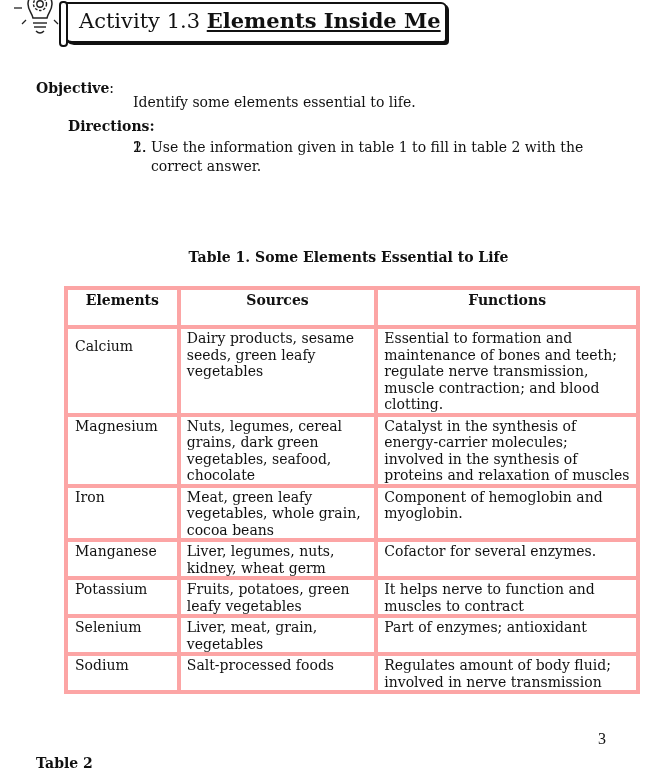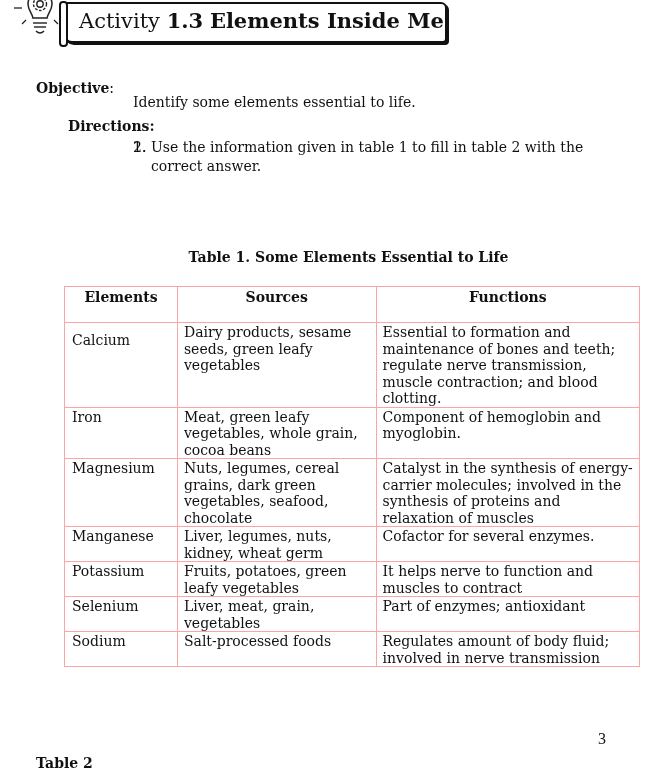--- a/index.html
+++ b/index.html
@@ -17,36 +17,36 @@
     background: #fff;
   }
   .banner::before {
     content: ""; position: absolute; left: -6px; top: -3px; width: 5px; height: 42px;
     border: 2px solid #111; border-radius: 4px; background: #fff;
   }
   .banner-title {
     position: absolute; left: 14px; top: 4px; font-size: 21px; white-space: nowrap;
     font-family: "DejaVu Serif", serif;
   }
-  .banner-title .num { font-weight: bold; }
-  .banner-title .bold { font-weight: bold; }
+  .banner-title .num { font-weight: normal; }
+  .banner-title .bold { font-weight: bold; text-decoration: underline; }
 
   .label-bold { position: absolute; font-weight: bold; font-size: 14px; }
   .body-text { position: absolute; font-size: 14px; line-height: 19px; }
   .directions-list { position: absolute; left: 133px; top: 138px; font-size: 14px; line-height: 19px; margin: 0; padding: 0; list-style: none; width: 480px; }
   .directions-list li { position: relative; padding-left: 18px; }
   .directions-list .num { position: absolute; left: 0; }
 
   .table-caption { position: absolute; left: 0; width: 697px; top: 249px; text-align: center; font-weight: bold; font-size: 14px; }
 
   table.elements {
     position: absolute; left: 64px; top: 286px; width: 576px;
     border-collapse: collapse; font-size: 14px; line-height: 16.5px;
   }
-  table.elements th, table.elements td { border: 1px solid #fca5a5; vertical-align: top; padding: 1px 6px 0 6px; }
+  table.elements th, table.elements td { border: 4px solid #fca5a5; vertical-align: top; padding: 1px 6px 0 6px; }
   table.elements th { font-weight: bold; height: 33px; text-align: center; padding-top: 2px; }
   table.elements td.el { padding-left: 7px; }
   col.c1 { width: 113px; } col.c2 { width: 199px; } col.c3 { width: 264px; }
   .row-calcium td.el { vertical-align: middle; padding-bottom: 50px; }
 
   .page-number { position: absolute; left: 598px; top: 730px; font-size: 16px; font-family: "Liberation Serif", serif; }
   .table2-label { position: absolute; left: 36px; top: 755px; font-weight: bold; font-size: 14px; }
 </style>
 </head>
 <body>
@@ -97,28 +97,28 @@
       <th>Functions</th>
     </tr>
   </thead>
   <tbody>
     <tr class="row-calcium">
       <td class="el">Calcium</td>
       <td>Dairy products, sesame seeds, green leafy vegetables</td>
       <td>Essential to formation and maintenance of bones and teeth; regulate nerve transmission, muscle contraction; and blood clotting.</td>
     </tr>
     <tr>
+      <td class="el">Magnesium</td>
+      <td>Nuts, legumes, cereal grains, dark green vegetables, seafood, chocolate</td>
+      <td>Catalyst in the synthesis of energy-carrier molecules; involved in the synthesis of proteins and relaxation of muscles</td>
+    </tr>
+    <tr>
       <td class="el">Iron</td>
       <td>Meat, green leafy vegetables, whole grain, cocoa beans</td>
       <td>Component of hemoglobin and myoglobin.</td>
-    </tr>
-    <tr>
-      <td class="el">Magnesium</td>
-      <td>Nuts, legumes, cereal grains, dark green vegetables, seafood, chocolate</td>
-      <td>Catalyst in the synthesis of energy-carrier molecules; involved in the synthesis of proteins and relaxation of muscles</td>
     </tr>
     <tr>
       <td class="el">Manganese</td>
       <td>Liver, legumes, nuts, kidney, wheat germ</td>
       <td>Cofactor for several enzymes.</td>
     </tr>
     <tr>
       <td class="el">Potassium</td>
       <td>Fruits, potatoes, green leafy vegetables</td>
       <td>It helps nerve to function and muscles to contract</td>

